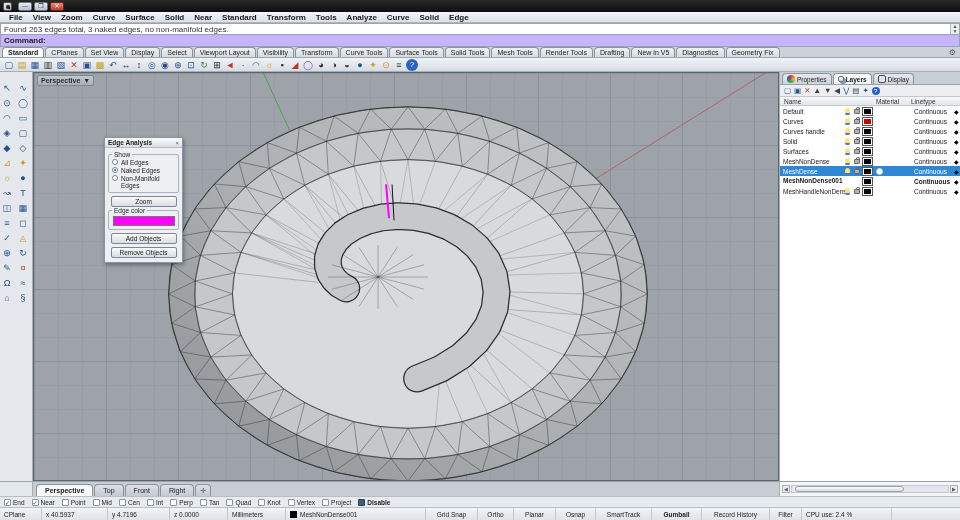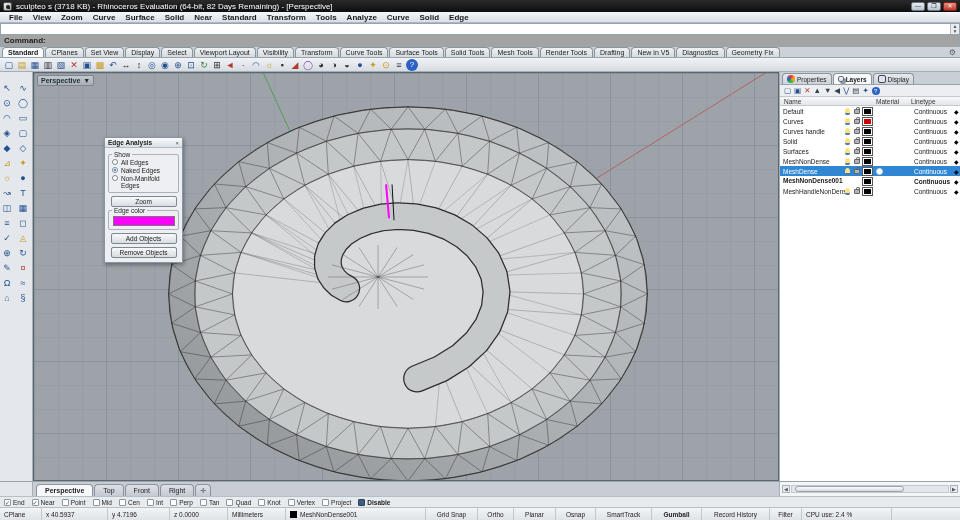--- a/index.html
+++ b/index.html
@@ -14,21 +14,21 @@
   .winbtn{width:14px;height:9px;border:1px solid #6b7784;border-radius:2px;background:linear-gradient(#e8edf2,#b9c2cc);color:#223;font-size:6px;line-height:7px;text-align:center;margin-left:2px;}
   .winbtn.close{background:linear-gradient(#e89080,#c0392b);color:#fff;border-color:#7e2218;}
 
   
   .menubar{height:11px;background:linear-gradient(#f4f7fb,#d9dfe7);border-bottom:1px solid #aeb6bf;display:flex;align-items:center;font-size:8px;padding-left:4px;}
   .menu-item{padding:0 5px;white-space:nowrap;font-weight:bold;}
 
   
   .cmdhist{height:12px;background:#fff;border:1px solid #9aa4ae;font-size:8px;color:#333;padding:0 3px;position:relative;line-height:11px;white-space:nowrap;}
   .cmdscroll{position:absolute;right:0;top:0;bottom:0;width:9px;background:#e9ecf0;border-left:1px solid #b7bec6;font-size:5px;line-height:5px;text-align:center;color:#555;}
-  .cmdprompt{height:12px;background:#a3a3a3;border:1px solid #9aa4ae;border-top:none;font-size:8px;font-weight:bold;color:#222;padding:0 3px;line-height:11px;}
+  .cmdprompt{height:12px;background:#c4b5fd;border:1px solid #9aa4ae;border-top:none;font-size:8px;font-weight:bold;color:#222;padding:0 3px;line-height:11px;}
 
   
   .tabrow{height:11px;background:#ccd2d8;display:flex;align-items:flex-end;font-size:7px;padding-left:2px;position:relative;border-bottom:1px solid #9aa2aa;}
   .rtab{border:1px solid #8b949d;border-bottom:none;border-radius:4px 4px 0 0;padding:0 5px;height:10px;line-height:10px;background:linear-gradient(#eef1f4,#d6dbe0);margin-right:1px;white-space:nowrap;color:#222;}
   .rtab.active{background:#f8fafb;font-weight:bold;}
   .tab-gear{position:absolute;right:4px;top:1px;font-size:8px;color:#55606a;line-height:9px;}
 
   
   .toolbar{height:14px;background:linear-gradient(#f0f3f7,#d7dce2);border-bottom:1px solid #a6aeb6;display:flex;align-items:center;padding:0 3px;gap:1px;}
   .ticon{width:12px;height:12px;font-size:9px;line-height:12px;text-align:center;color:#24508f;border-radius:2px;}
@@ -124,21 +124,20 @@
   .spane{height:100%;display:flex;align-items:center;padding:0 4px;border-right:1px solid #c2c7cc;white-space:nowrap;overflow:hidden;}
   .spane.center{justify-content:center;}
   .sp-bold{font-weight:bold;}
   .lswatch{width:7px;height:7px;background:#000;margin-right:3px;flex:0 0 auto;}
 </style>
 </head>
 <body>
 
 <div class="titlebar">
   <span class="app-ico"></span>
-  <span class="ttl">sculpteo s (3718 KB) - Rhinoceros Evaluation (64-bit, 82 Days Remaining) - [Perspective]</span>
   <span class="winbtn">—</span>
   <span class="winbtn">❐</span>
   <span class="winbtn close">✕</span>
 </div>
 
 <div class="menubar">
   <span class="menu-item">File</span>
   <span class="menu-item">View</span>
   <span class="menu-item">Zoom</span>
   <span class="menu-item">Curve</span>
@@ -148,20 +147,21 @@
   <span class="menu-item">Standard</span>
   <span class="menu-item">Transform</span>
   <span class="menu-item">Tools</span>
   <span class="menu-item">Analyze</span>
   <span class="menu-item">Curve</span>
   <span class="menu-item">Solid</span>
   <span class="menu-item">Edge</span>
 </div>
 
 <div class="cmdhist">
+  <span>Found 263 edges total, 3 naked edges, no non-manifold edges.</span>
   <span class="cmdscroll">▲<br>▼</span>
 </div>
 <div class="cmdprompt">Command:</div>
 
 <div class="tabrow">
   <span class="rtab active">Standard</span>
   <span class="rtab">CPlanes</span>
   <span class="rtab">Set View</span>
   <span class="rtab">Display</span>
   <span class="rtab">Select</span>

